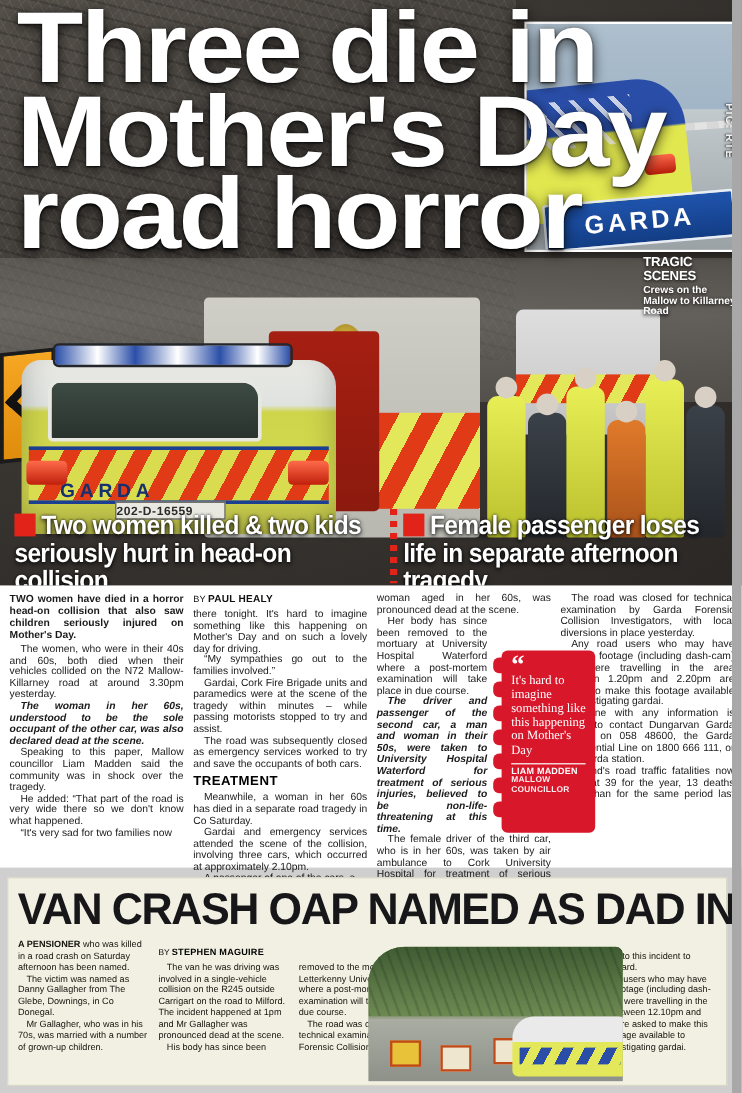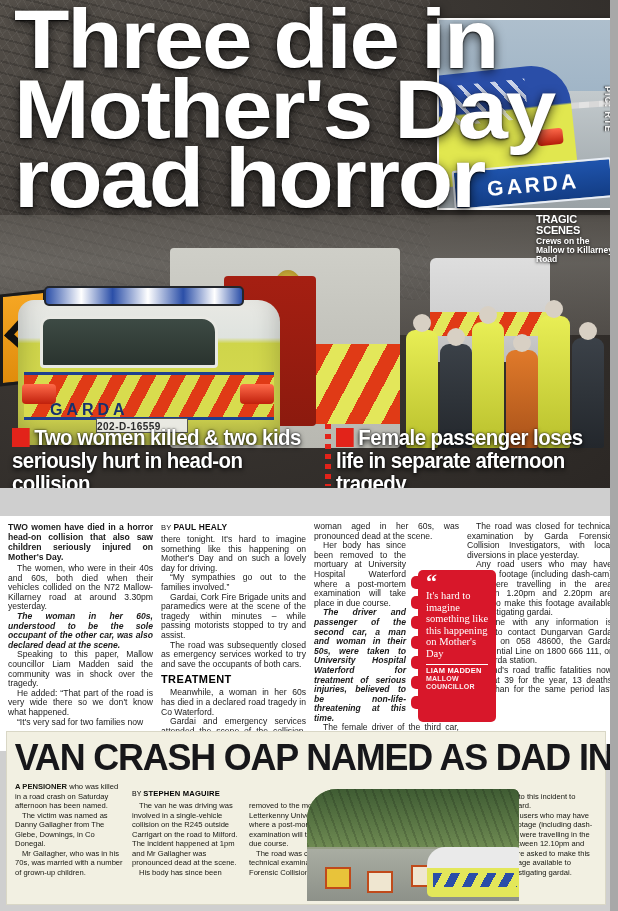--- a/index.html
+++ b/index.html
@@ -202,21 +202,21 @@
     display:inline-block; width:19px; height:19px; background:#e2231a;
     vertical-align:-2px; margin-right:5px;
   }
   .dots {
     position:absolute; left:325px; top:0px; width:6px; height:62px;
     background: repeating-linear-gradient(180deg,#e2231a 0 5px, transparent 5px 10px);
   }
 
   
   .bodyarea {
-    position:absolute; left:0; top:516px; width:618px; height:235px;
+    position:absolute; left:0; top:488px; width:618px; height:235px;
     background:#ffffff; padding:6px 6px 16px 8px;
   }
   .cols {
     position:relative; display:flex; gap:8px; height:100%;
   }
   .col { width:147px; position:relative; }
   .col p {
     font-family:Liberation Sans, sans-serif;
     font-size:8.6px; line-height:9.6px;
     text-align:justify; color:#1a1a1a;
@@ -401,21 +401,21 @@
         <p>“It's very sad for two families now</p>
       </div>
 
       <div class="col">
         <div class="byline"><span>BY</span> <b>PAUL HEALY</b></div>
         <p class="noind">there tonight. It's hard to imagine something like this happening on Mother's Day and on such a lovely day for driving.</p>
         <p>“My sympathies go out to the families involved.”</p>
         <p>Gardai, Cork Fire Brigade units and paramedics were at the scene of the tragedy within minutes – while passing motorists stopped to try and assist.</p>
         <p>The road was subsequently closed as emergency services worked to try and save the occupants of both cars.</p>
         <div class="subhead">TREATMENT</div>
-        <p>Meanwhile, a woman in her 60s has died in a declared road tragedy in Co Waterford.</p>
+        <p>Meanwhile, a woman in her 60s has died in a separate road tragedy in Co Saturday.</p>
         <p>Gardai and emergency services attended the scene of the collision, involving three cars, which occurred at approximately 2.10pm.</p>
         <p>A passenger of one of the cars, a</p>
       </div>
 
       <div class="col">
         <p class="noind">woman aged in her 60s, was pronounced dead at the scene.</p>
         <p style="width:92px;">Her body has since been removed to the mortuary at University Hospital Waterford where a post-mortem examination will take place in due course.</p>
         <p class="boldital" style="width:92px;">The driver and passenger of the second car, a man and woman in their 50s, were taken to University Hospital Waterford for treatment of serious injuries, believed to be non-life-threatening at this time.</p>
         <p>The female driver of the third car, who is in her 60s, was taken by air ambulance to Cork University Hospital for treatment of serious injuries, also believed to be non-life-threatening at this time.</p>
       </div>

